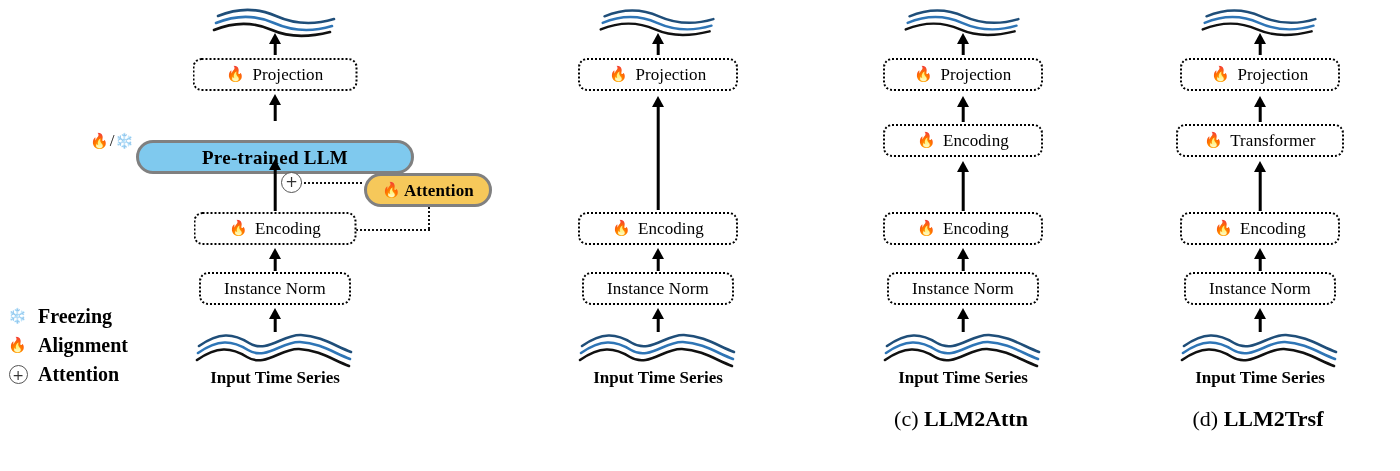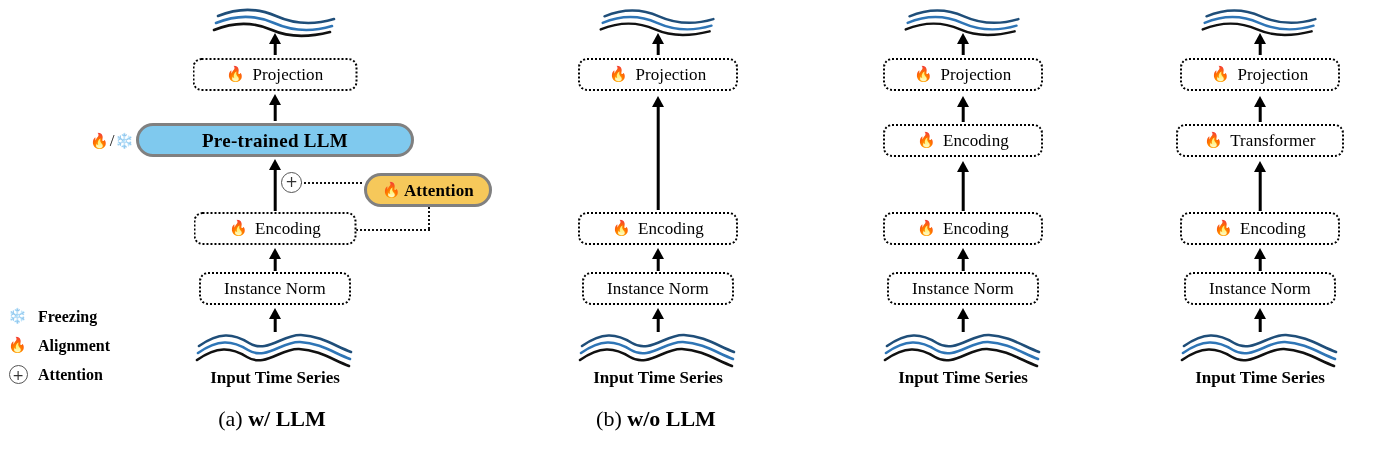--- a/index.html
+++ b/index.html
@@ -62,21 +62,21 @@
   .panel-caption{
     position:absolute;transform:translateX(-50%);
     font-size:22px;white-space:nowrap;
   }
   .panel-caption b{font-weight:bold;}
 
   
   .legend{position:absolute;left:8px;top:302px;}
   .legend-row{display:flex;align-items:center;gap:10px;height:29px;}
   .legend-ico{width:20px;display:flex;justify-content:center;align-items:center;}
-  .legend-label{font-size:16px;font-weight:bold;}
+  .legend-label{font-size:20px;font-weight:bold;}
   .plus-circle{
     width:17px;height:17px;border:1.4px solid #555;border-radius:50%;
     display:flex;align-items:center;justify-content:center;
     font-size:14px;line-height:1;color:#333;
     font-family:"DejaVu Sans",sans-serif;
   }
 
   
   .plusnode{
     position:absolute;
@@ -140,21 +140,21 @@
     <div class="head"></div>
       <div class="shaft"></div>
   </div>
 
   <div class="llm-badge" style="left:90px;top:131px;">
     <span class="emoji">🔥</span>
     <span class="slash">/</span>
     <span class="emoji">❄️</span>
   </div>
 
-  <div class="node pill llm" style="left:275px;top:123px;width:278px;align-items:center;">
+  <div class="node pill llm" style="left:275px;top:140px;width:278px;align-items:center;">
     <span>Pre-trained LLM</span>
   </div>
 
   <div class="arrow" style="left:275px;top:159px;height:52px;">
     <div class="head"></div>
       <div class="shaft"></div>
   </div>
 
   <div class="plusnode" style="left:281px;top:172px;">+</div>
   <div class="dotline-h" style="left:300px;top:182px;width:62px;"></div>
@@ -189,24 +189,20 @@
   <div class="wave" style="left:275px;top:330px;">
     <svg width="164" height="42" viewBox="0 0 164 42">
       <path d="M6,16 C26,2 40,3 56,13 C74,24 90,4 108,5 C128,6 142,16 158,22" fill="none" stroke="#1F4E79" stroke-width="2.6" stroke-linecap="round"></path>
       <path d="M5,23 C25,9 39,10 55,20 C73,31 89,11 107,12 C127,13 141,23 157,29" fill="none" stroke="#2E75B6" stroke-width="2.6" stroke-linecap="round"></path>
       <path d="M4,30 C24,16 38,17 54,27 C72,38 88,18 106,19 C126,20 140,30 156,36" fill="none" stroke="#111111" stroke-width="2.6" stroke-linecap="round"></path>
     </svg>
   </div>
 
   <div class="caption-series" style="left:275px;top:368px;">Input Time Series</div>
 
-  <div class="panel-caption" style="left:272px;top:406px;">
-    <span>(a)</span>
-    <b>w/ LLM</b>
-  </div>
 </div>
 
 <div class="panel" style="left:500px;width:330px;">
 
   <div class="wave" style="left:158px;top:4px;">
     <svg width="122" height="34" viewBox="0 0 130 34">
       <path d="M8,12 C30,3 48,4 66,12 C84,20 104,21 124,15" fill="none" stroke="#1F4E79" stroke-width="2.6" stroke-linecap="round"></path>
       <path d="M6,19 C28,10 46,11 64,19 C82,27 102,28 122,22" fill="none" stroke="#2E75B6" stroke-width="2.6" stroke-linecap="round"></path>
       <path d="M4,26 C26,17 44,18 62,26 C80,34 100,33 120,28" fill="none" stroke="#111111" stroke-width="2.6" stroke-linecap="round"></path>
     </svg>
@@ -248,24 +244,20 @@
   <div class="wave" style="left:158px;top:330px;">
     <svg width="164" height="42" viewBox="0 0 164 42">
       <path d="M6,16 C26,2 40,3 56,13 C74,24 90,4 108,5 C128,6 142,16 158,22" fill="none" stroke="#1F4E79" stroke-width="2.6" stroke-linecap="round"></path>
       <path d="M5,23 C25,9 39,10 55,20 C73,31 89,11 107,12 C127,13 141,23 157,29" fill="none" stroke="#2E75B6" stroke-width="2.6" stroke-linecap="round"></path>
       <path d="M4,30 C24,16 38,17 54,27 C72,38 88,18 106,19 C126,20 140,30 156,36" fill="none" stroke="#111111" stroke-width="2.6" stroke-linecap="round"></path>
     </svg>
   </div>
 
   <div class="caption-series" style="left:158px;top:368px;">Input Time Series</div>
 
-  <div class="panel-caption" style="left:156px;top:406px;">
-    <span>(b)</span>
-    <b>w/o LLM</b>
-  </div>
 </div>
 
 <div class="panel" style="left:830px;width:290px;">
 
   <div class="wave" style="left:133px;top:4px;">
     <svg width="122" height="34" viewBox="0 0 130 34">
       <path d="M8,12 C30,3 48,4 66,12 C84,20 104,21 124,15" fill="none" stroke="#1F4E79" stroke-width="2.6" stroke-linecap="round"></path>
       <path d="M6,19 C28,10 46,11 64,19 C82,27 102,28 122,22" fill="none" stroke="#2E75B6" stroke-width="2.6" stroke-linecap="round"></path>
       <path d="M4,26 C26,17 44,18 62,26 C80,34 100,33 120,28" fill="none" stroke="#111111" stroke-width="2.6" stroke-linecap="round"></path>
     </svg>
@@ -317,20 +309,24 @@
   <div class="wave" style="left:133px;top:330px;">
     <svg width="164" height="42" viewBox="0 0 164 42">
       <path d="M6,16 C26,2 40,3 56,13 C74,24 90,4 108,5 C128,6 142,16 158,22" fill="none" stroke="#1F4E79" stroke-width="2.6" stroke-linecap="round"></path>
       <path d="M5,23 C25,9 39,10 55,20 C73,31 89,11 107,12 C127,13 141,23 157,29" fill="none" stroke="#2E75B6" stroke-width="2.6" stroke-linecap="round"></path>
       <path d="M4,30 C24,16 38,17 54,27 C72,38 88,18 106,19 C126,20 140,30 156,36" fill="none" stroke="#111111" stroke-width="2.6" stroke-linecap="round"></path>
     </svg>
   </div>
 
   <div class="caption-series" style="left:133px;top:368px;">Input Time Series</div>
 
+  <div class="panel-caption" style="left:131px;top:406px;">
+    <span>(c)</span>
+    <b>LLM2Attn</b>
+  </div>
 </div>
 
 <div class="panel" style="left:1120px;width:280px;">
 
   <div class="wave" style="left:140px;top:4px;">
     <svg width="122" height="34" viewBox="0 0 130 34">
       <path d="M8,12 C30,3 48,4 66,12 C84,20 104,21 124,15" fill="none" stroke="#1F4E79" stroke-width="2.6" stroke-linecap="round"></path>
       <path d="M6,19 C28,10 46,11 64,19 C82,27 102,28 122,22" fill="none" stroke="#2E75B6" stroke-width="2.6" stroke-linecap="round"></path>
       <path d="M4,26 C26,17 44,18 62,26 C80,34 100,33 120,28" fill="none" stroke="#111111" stroke-width="2.6" stroke-linecap="round"></path>
     </svg>
@@ -382,13 +378,17 @@
   <div class="wave" style="left:140px;top:330px;">
     <svg width="164" height="42" viewBox="0 0 164 42">
       <path d="M6,16 C26,2 40,3 56,13 C74,24 90,4 108,5 C128,6 142,16 158,22" fill="none" stroke="#1F4E79" stroke-width="2.6" stroke-linecap="round"></path>
       <path d="M5,23 C25,9 39,10 55,20 C73,31 89,11 107,12 C127,13 141,23 157,29" fill="none" stroke="#2E75B6" stroke-width="2.6" stroke-linecap="round"></path>
       <path d="M4,30 C24,16 38,17 54,27 C72,38 88,18 106,19 C126,20 140,30 156,36" fill="none" stroke="#111111" stroke-width="2.6" stroke-linecap="round"></path>
     </svg>
   </div>
 
   <div class="caption-series" style="left:140px;top:368px;">Input Time Series</div>
 
+  <div class="panel-caption" style="left:138px;top:406px;">
+    <span>(d)</span>
+    <b>LLM2Trsf</b>
+  </div>
 </div>
 
 </body></html>

